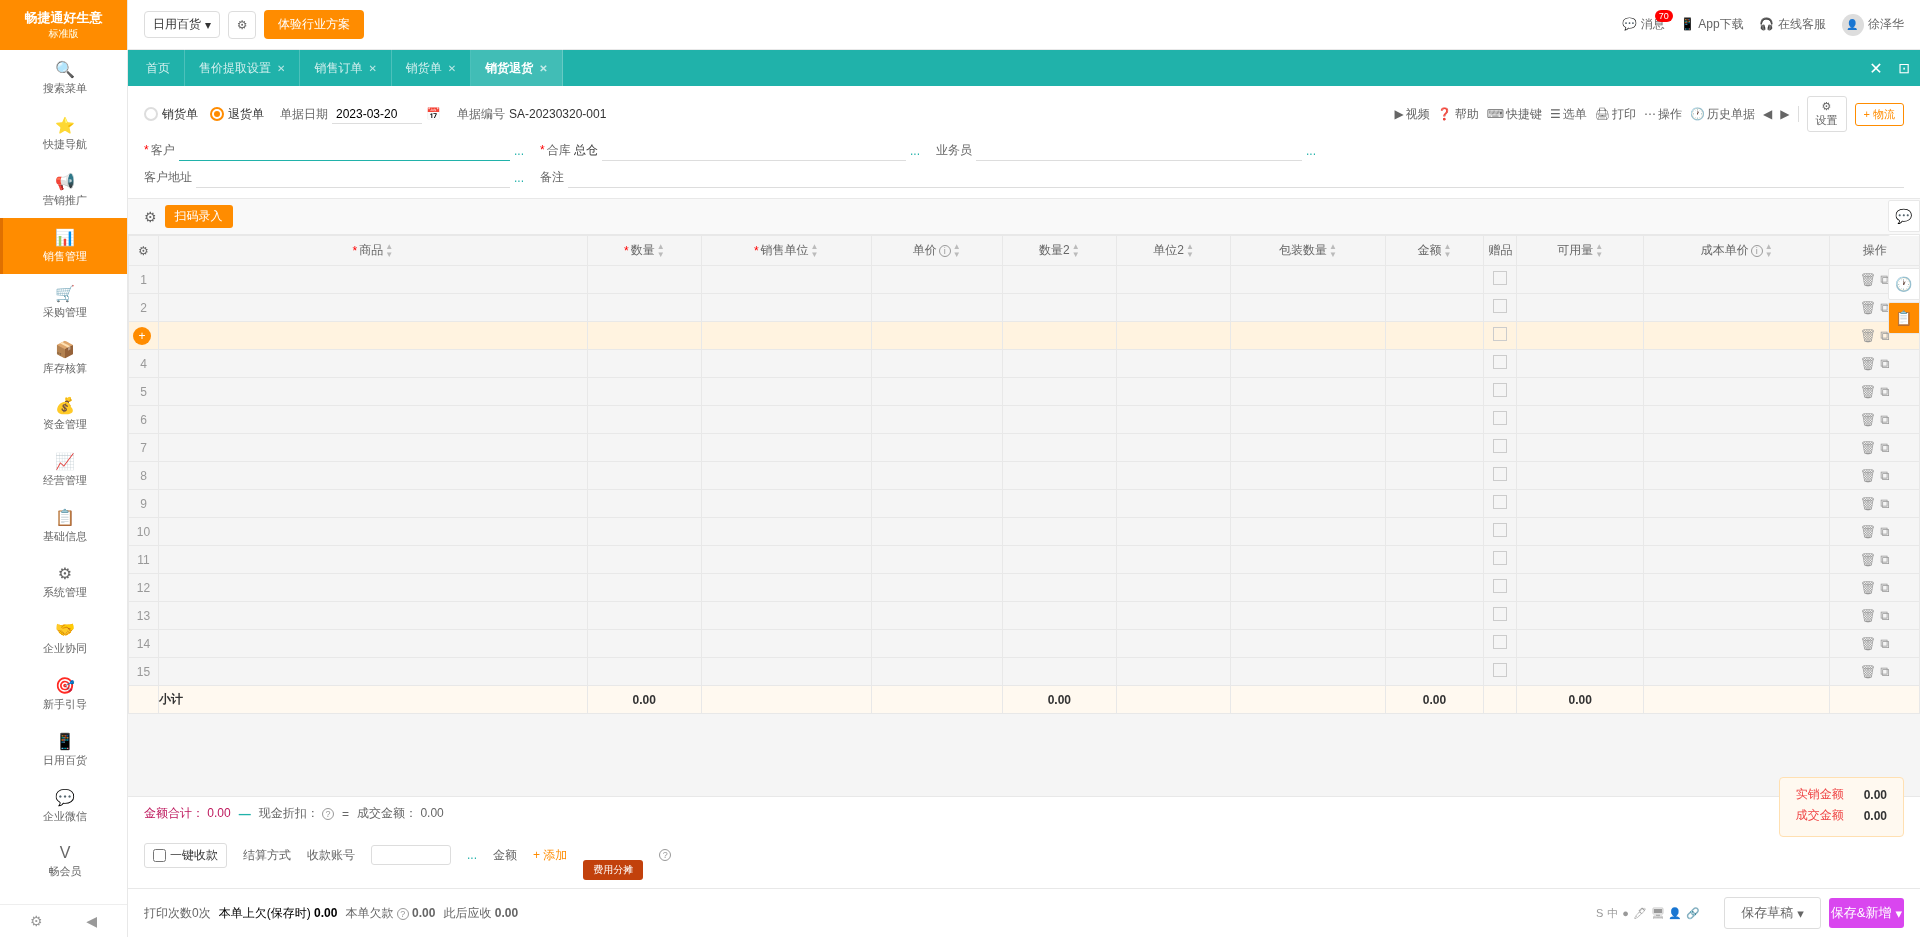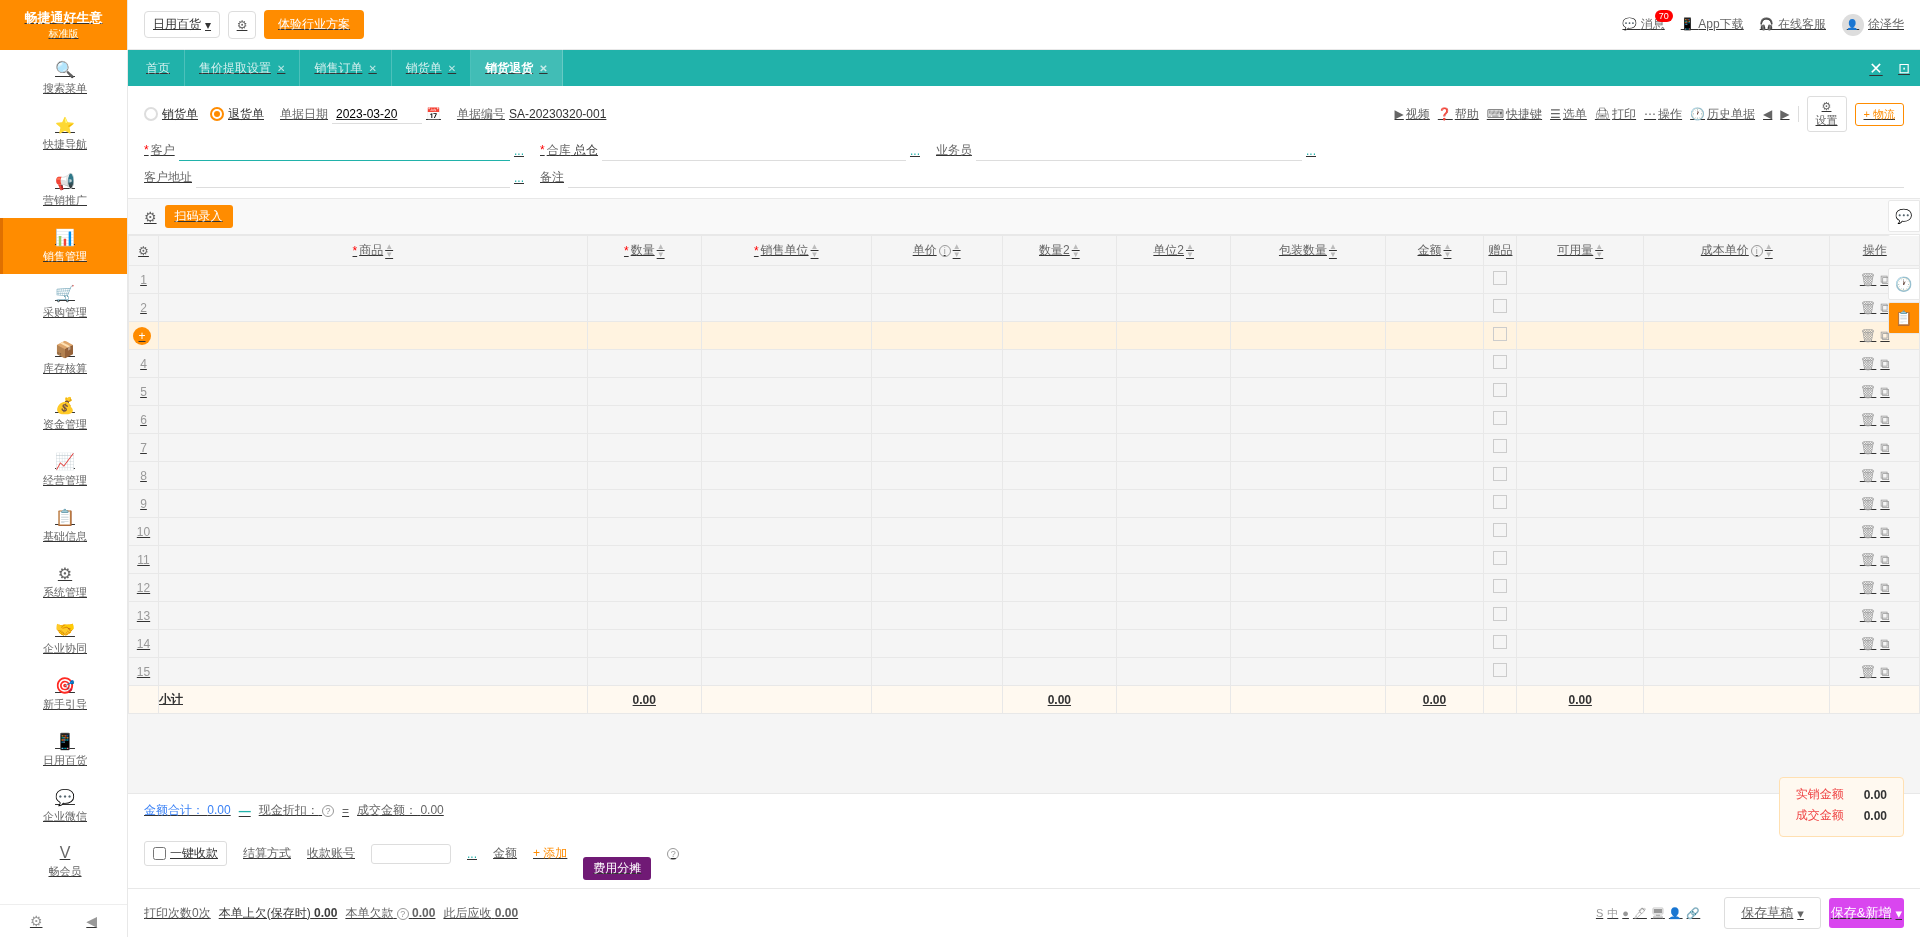--- a/index.html
+++ b/index.html
@@ -1,19 +1,19 @@
 <!DOCTYPE html>
 <html><head>
   <meta charset="utf-8">
   <style>
     * { box-sizing: border-box; margin: 0; padding: 0; }
     body { font-family: 'Microsoft YaHei', sans-serif; font-size: 12px; background: #f5f5f5; color: #333; overflow: hidden; }
     
     
-    .app-container { display: flex; height: 937px; width: 1920px; text-decoration: underline; }
+    .app-container { display: flex; height: 937px; width: 1920px; }
     
     
     .sidebar { width: 128px; background: #fff; display: flex; flex-direction: column; border-right: 1px solid #e8e8e8; flex-shrink: 0; }
     .sidebar-logo { background: #ff8c00; color: white; padding: 8px; text-align: center; height: 50px; display: flex; align-items: center; justify-content: center; flex-direction: column; }
     .sidebar-logo .logo-title { font-size: 13px; font-weight: bold; color: #fff; }
     .sidebar-logo .logo-sub { font-size: 10px; color: #ffe; }
     .sidebar-nav { flex: 1; overflow-y: auto; }
     .sidebar-item { display: flex; flex-direction: column; align-items: center; justify-content: center; padding: 10px 4px; cursor: pointer; color: #666; font-size: 11px; border-left: 3px solid transparent; }
     .sidebar-item.active { background: #ff8c00; color: white; border-left-color: #e07000; }
     .sidebar-item .icon { font-size: 16px; margin-bottom: 2px; }
@@ -90,21 +90,21 @@
     .action-cell { display: flex; align-items: center; justify-content: center; gap: 4px; }
     .action-icon { color: #999; cursor: pointer; font-size: 13px; }
     .add-row-btn { background: #ff8c00; color: white; border: none; border-radius: 50%; width: 18px; height: 18px; display: flex; align-items: center; justify-content: center; cursor: pointer; font-size: 12px; }
 
     
     .summary-row td { background: #fff9f0; font-weight: bold; color: #333; }
 
     
     .bottom-area { background: #fff; border-top: 1px solid #e8e8e8; padding: 8px 16px; flex-shrink: 0; }
     .bottom-row1 { display: flex; align-items: center; gap: 8px; margin-bottom: 8px; font-size: 12px; }
-    .bottom-row1 .amount-total { color: #3b82f6; }
+    .bottom-row1 .amount-total { color: #be185d; }
     .bottom-row1 .dash { color: #20b2aa; font-weight: bold; }
     .bottom-row1 .cash-discount { color: #666; }
     .bottom-row1 .eq { color: #666; }
     .bottom-row1 .deal-amount { color: #666; }
     .bottom-row2 { display: flex; align-items: center; gap: 16px; font-size: 12px; }
     .bottom-row2 label { display: flex; align-items: center; gap: 4px; cursor: pointer; }
     .one-click-pay { border: 1px solid #ddd; border-radius: 3px; padding: 3px 8px; cursor: pointer; }
 
     
     .right-summary { position: absolute; right: 16px; bottom: 100px; background: #fff9f0; border: 1px solid #ffe0b2; border-radius: 4px; padding: 8px 16px; font-size: 12px; }
@@ -855,31 +855,31 @@
         <label class="one-click-pay">
           <input type="checkbox" style="">
           <span>一键收款</span>
         </label>
         <span style="color:#666;">结算方式</span>
         <span style="color:#666;">收款账号</span>
         <input type="text" style="border: 1px solid rgb(221, 221, 221); border-radius: 3px; padding: 2px 6px; font-size: 12px; width: 80px;" placeholder="">
         <span style="color:#20b2aa; cursor:pointer;">...</span>
         <span style="color:#666;">金额</span>
         <span style="color:#ff8c00; cursor:pointer;">+ 添加</span>
-        <button class="btn-scan" style="background:#701a75; color:white; border:none; padding:3px 10px; border-radius:3px; cursor:pointer; font-size:12px;margin-top:30px;">
+        <button class="btn-scan" style="background:#c2410c; color:white; border:none; padding:3px 10px; border-radius:3px; cursor:pointer; font-size:10px;margin-top:30px;">
           <span>费用分摊</span>
         </button>
         <span class="info-icon">?</span>
       </div>
     </div>
 
     <div class="footer-buttons" style="position:relative;">
       <div class="footer-left">
         <span style="color:#666;">打印次数0次</span>
-        <span style="color:#404040;">
+        <span style="color:#000000;">
           <span>本单上欠(保存时)</span>
           <strong>0.00</strong>
         </span>
         <span style="color:#666;">
           <span>本单欠款</span>
           <span class="info-icon">?</span>
           <strong>0.00</strong>
         </span>
         <span style="color:#666;">
           <span>此后应收</span>

